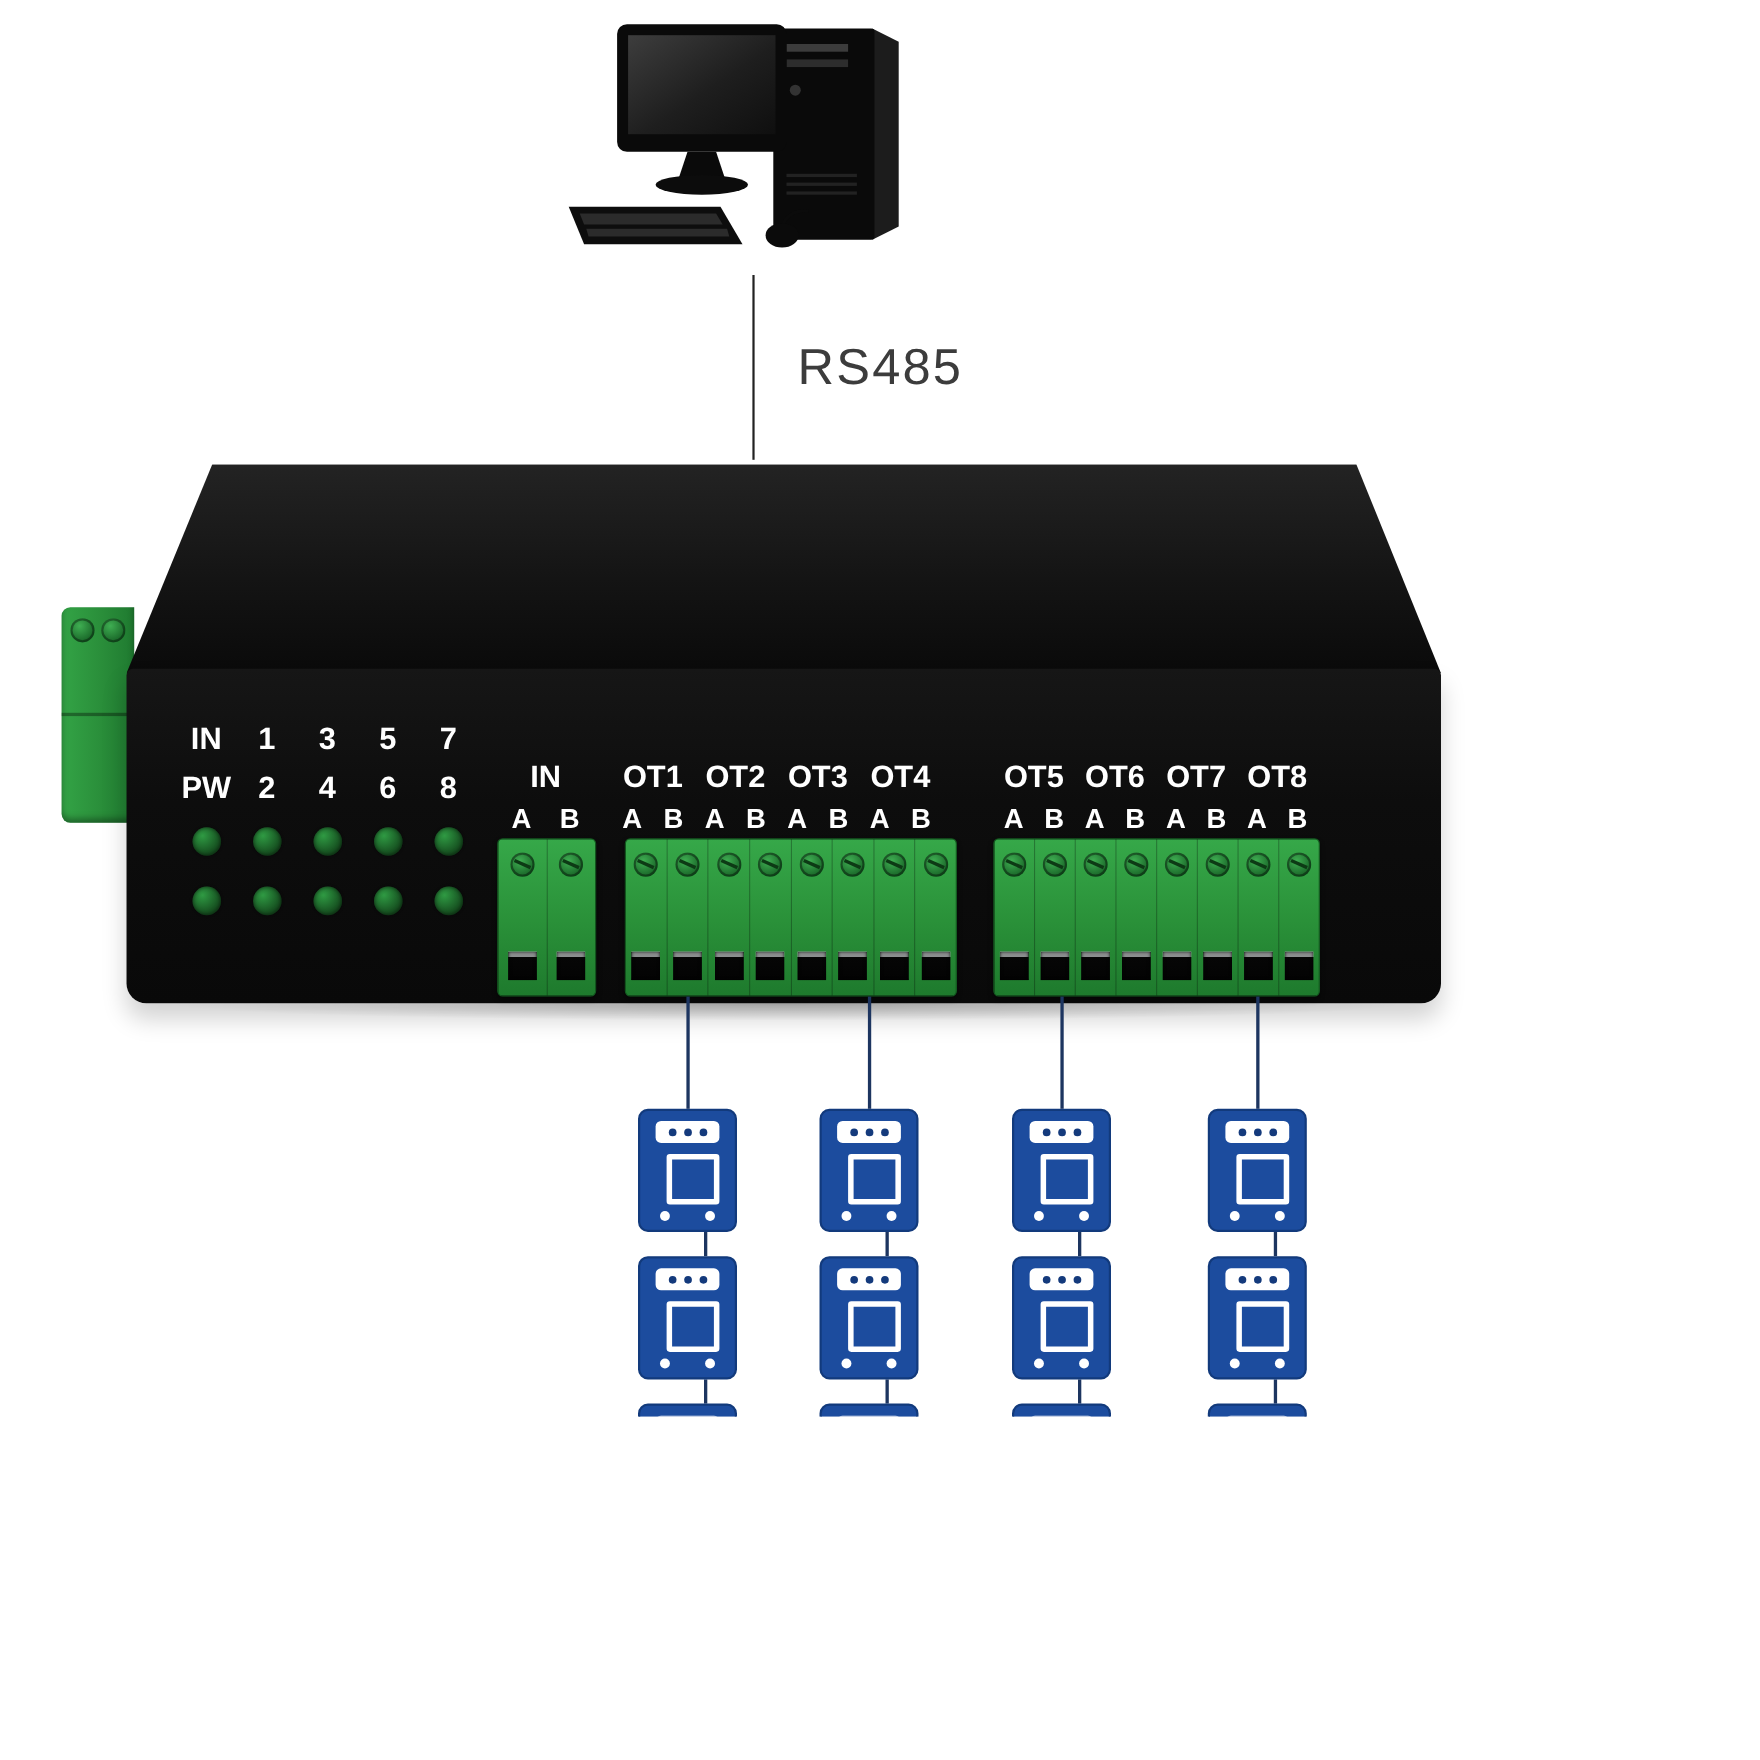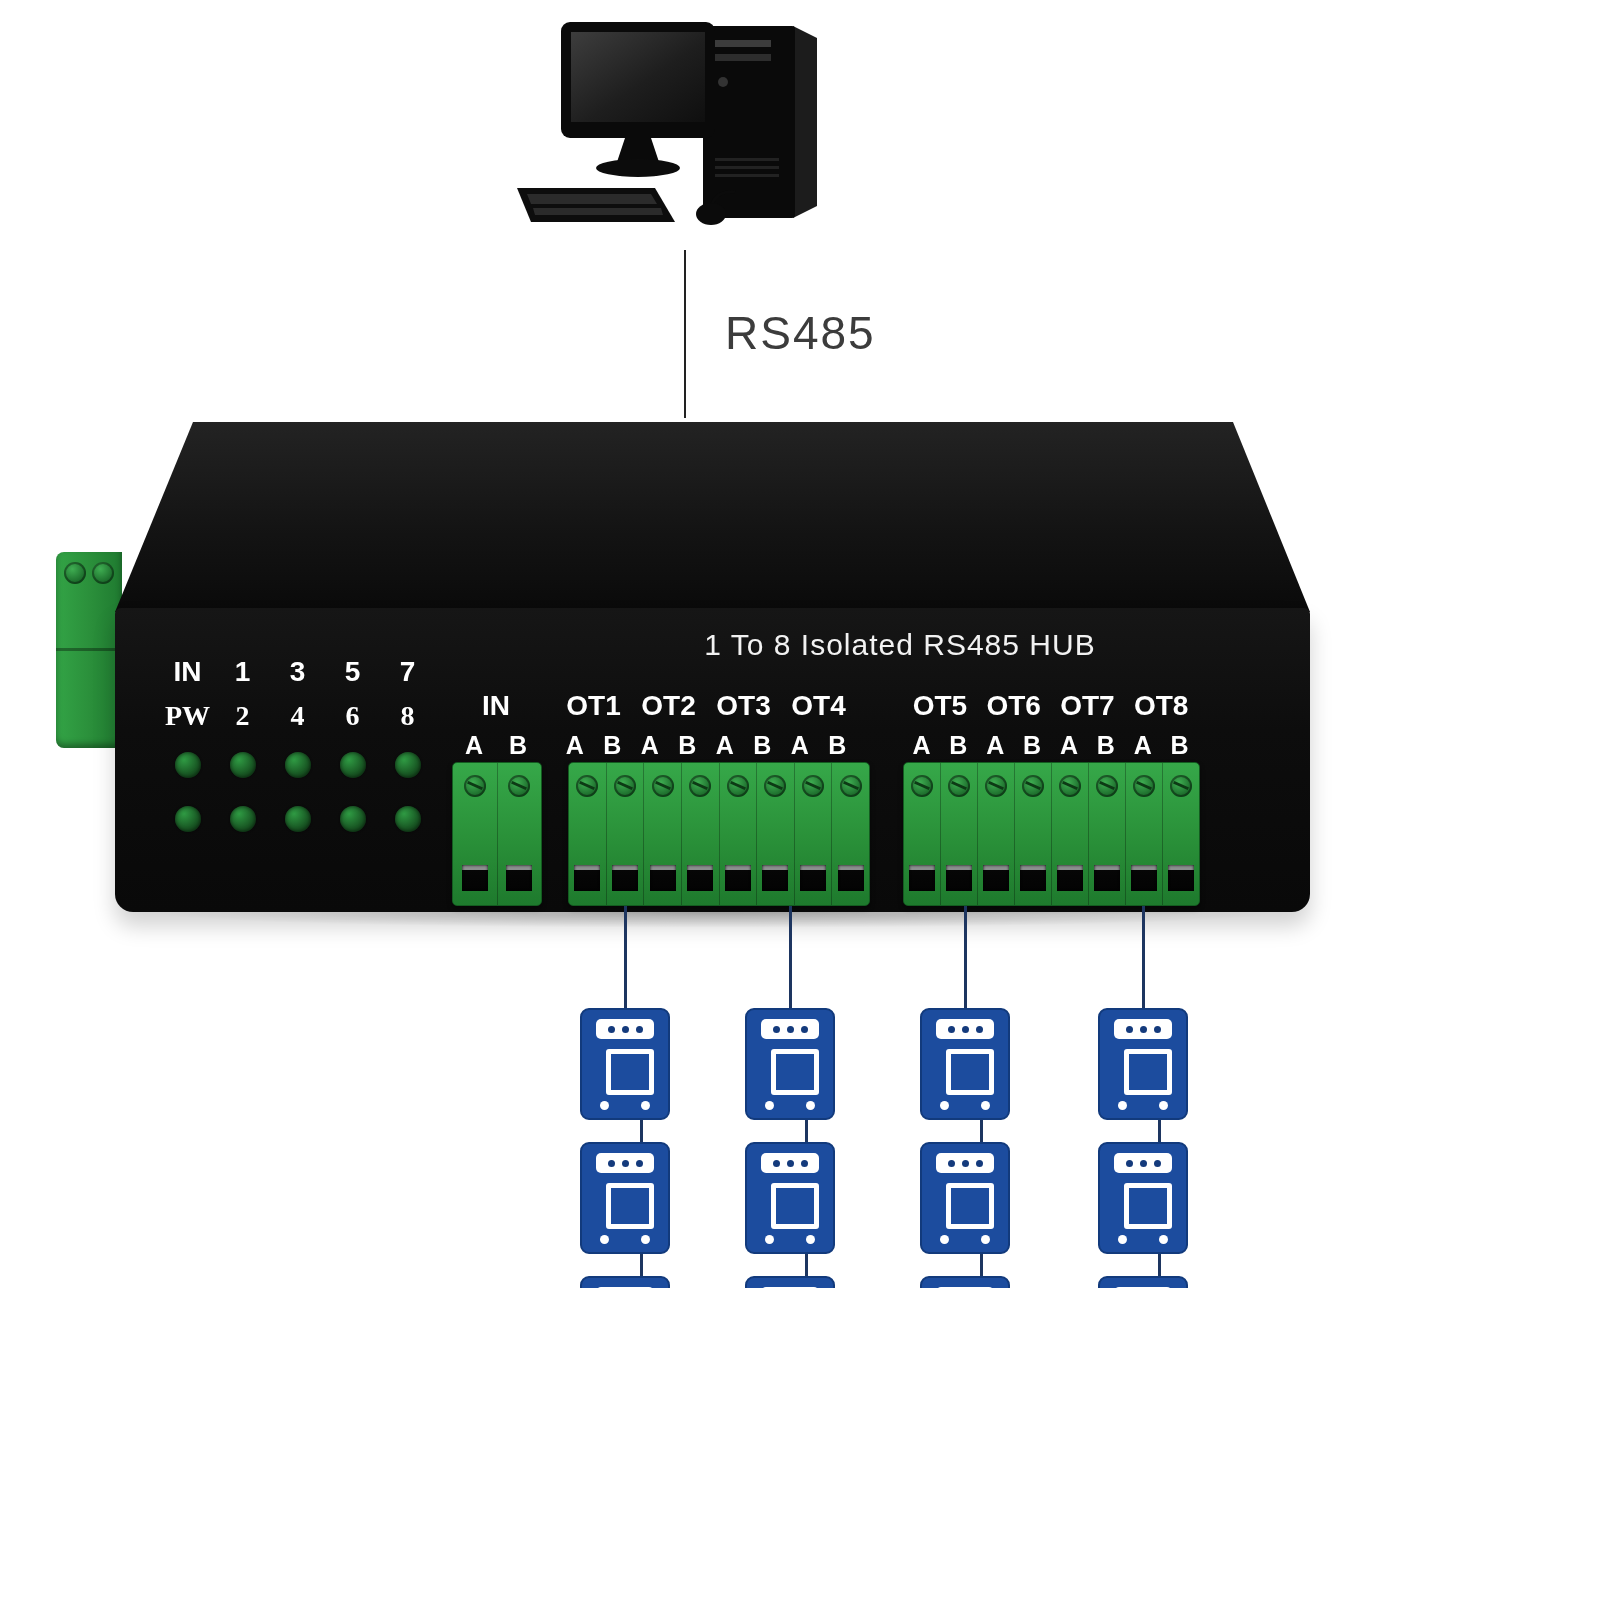--- a/index.html
+++ b/index.html
@@ -32,21 +32,21 @@
   .power-plug .pscrew{position:absolute;top:10px;width:22px;height:22px;border-radius:50%;
               background:radial-gradient(circle at 38% 32%,#3fae52,#176326 75%);
               box-shadow:inset 0 0 0 2px rgba(0,0,0,.35);}
   .power-plug .pscrew.s1{left:8px;} .power-plug .pscrew.s2{left:36px;}
   .power-plug .seam{position:absolute;left:0;top:96px;width:100%;height:3px;background:rgba(0,0,0,.35);}
 
   
   .hub-title{position:absolute;left:640px;top:628px;width:520px;z-index:4;text-align:center;
              color:#f2f2f2;font-size:30px;letter-spacing:1px;}
   .lrow{position:absolute;left:160px;width:275px;display:flex;z-index:4;}
-  .lrow.r1{top:656px;} .lrow.r2{top:700px;font-family:Liberation Serif, serif;}
+  .lrow.r1{top:656px;} .lrow.r2{top:700px;}
   .lcell{width:55px;text-align:center;color:#fff;font-size:28px;font-weight:bold;}
 
   .led-row{position:absolute;left:160px;width:275px;display:flex;z-index:4;}
   .led-row.r1{top:752px;} .led-row.r2{top:806px;}
   .led-cell{width:55px;display:flex;justify-content:center;}
   .led{width:26px;height:26px;border-radius:50%;
        background:radial-gradient(circle at 35% 30%,#2f9a43,#14491d 72%);
        box-shadow:inset 0 0 4px rgba(0,0,0,.6),0 0 2px rgba(0,0,0,.6);}
 
   .gin{left:452px;width:88px;} .g1{left:556px;width:300px;} .g2{left:903px;width:295px;}
@@ -129,21 +129,20 @@
 
   <div class="hub-shadow"></div>
   <div class="power-plug">
     <span class="pscrew s1"></span>
     <span class="pscrew s2"></span>
     <span class="seam"></span>
   </div>
   <div class="hub-top"></div>
   <div class="hub-front"></div>
 
-  <div class="hub-title">1 To 8 Isolated RS485 HUB</div>
 
   <div class="lrow r1">
     <span class="lcell">IN</span>
     <span class="lcell">1</span>
     <span class="lcell">3</span>
     <span class="lcell">5</span>
     <span class="lcell">7</span>
   </div>
   <div class="lrow r2">
     <span class="lcell">PW</span>

